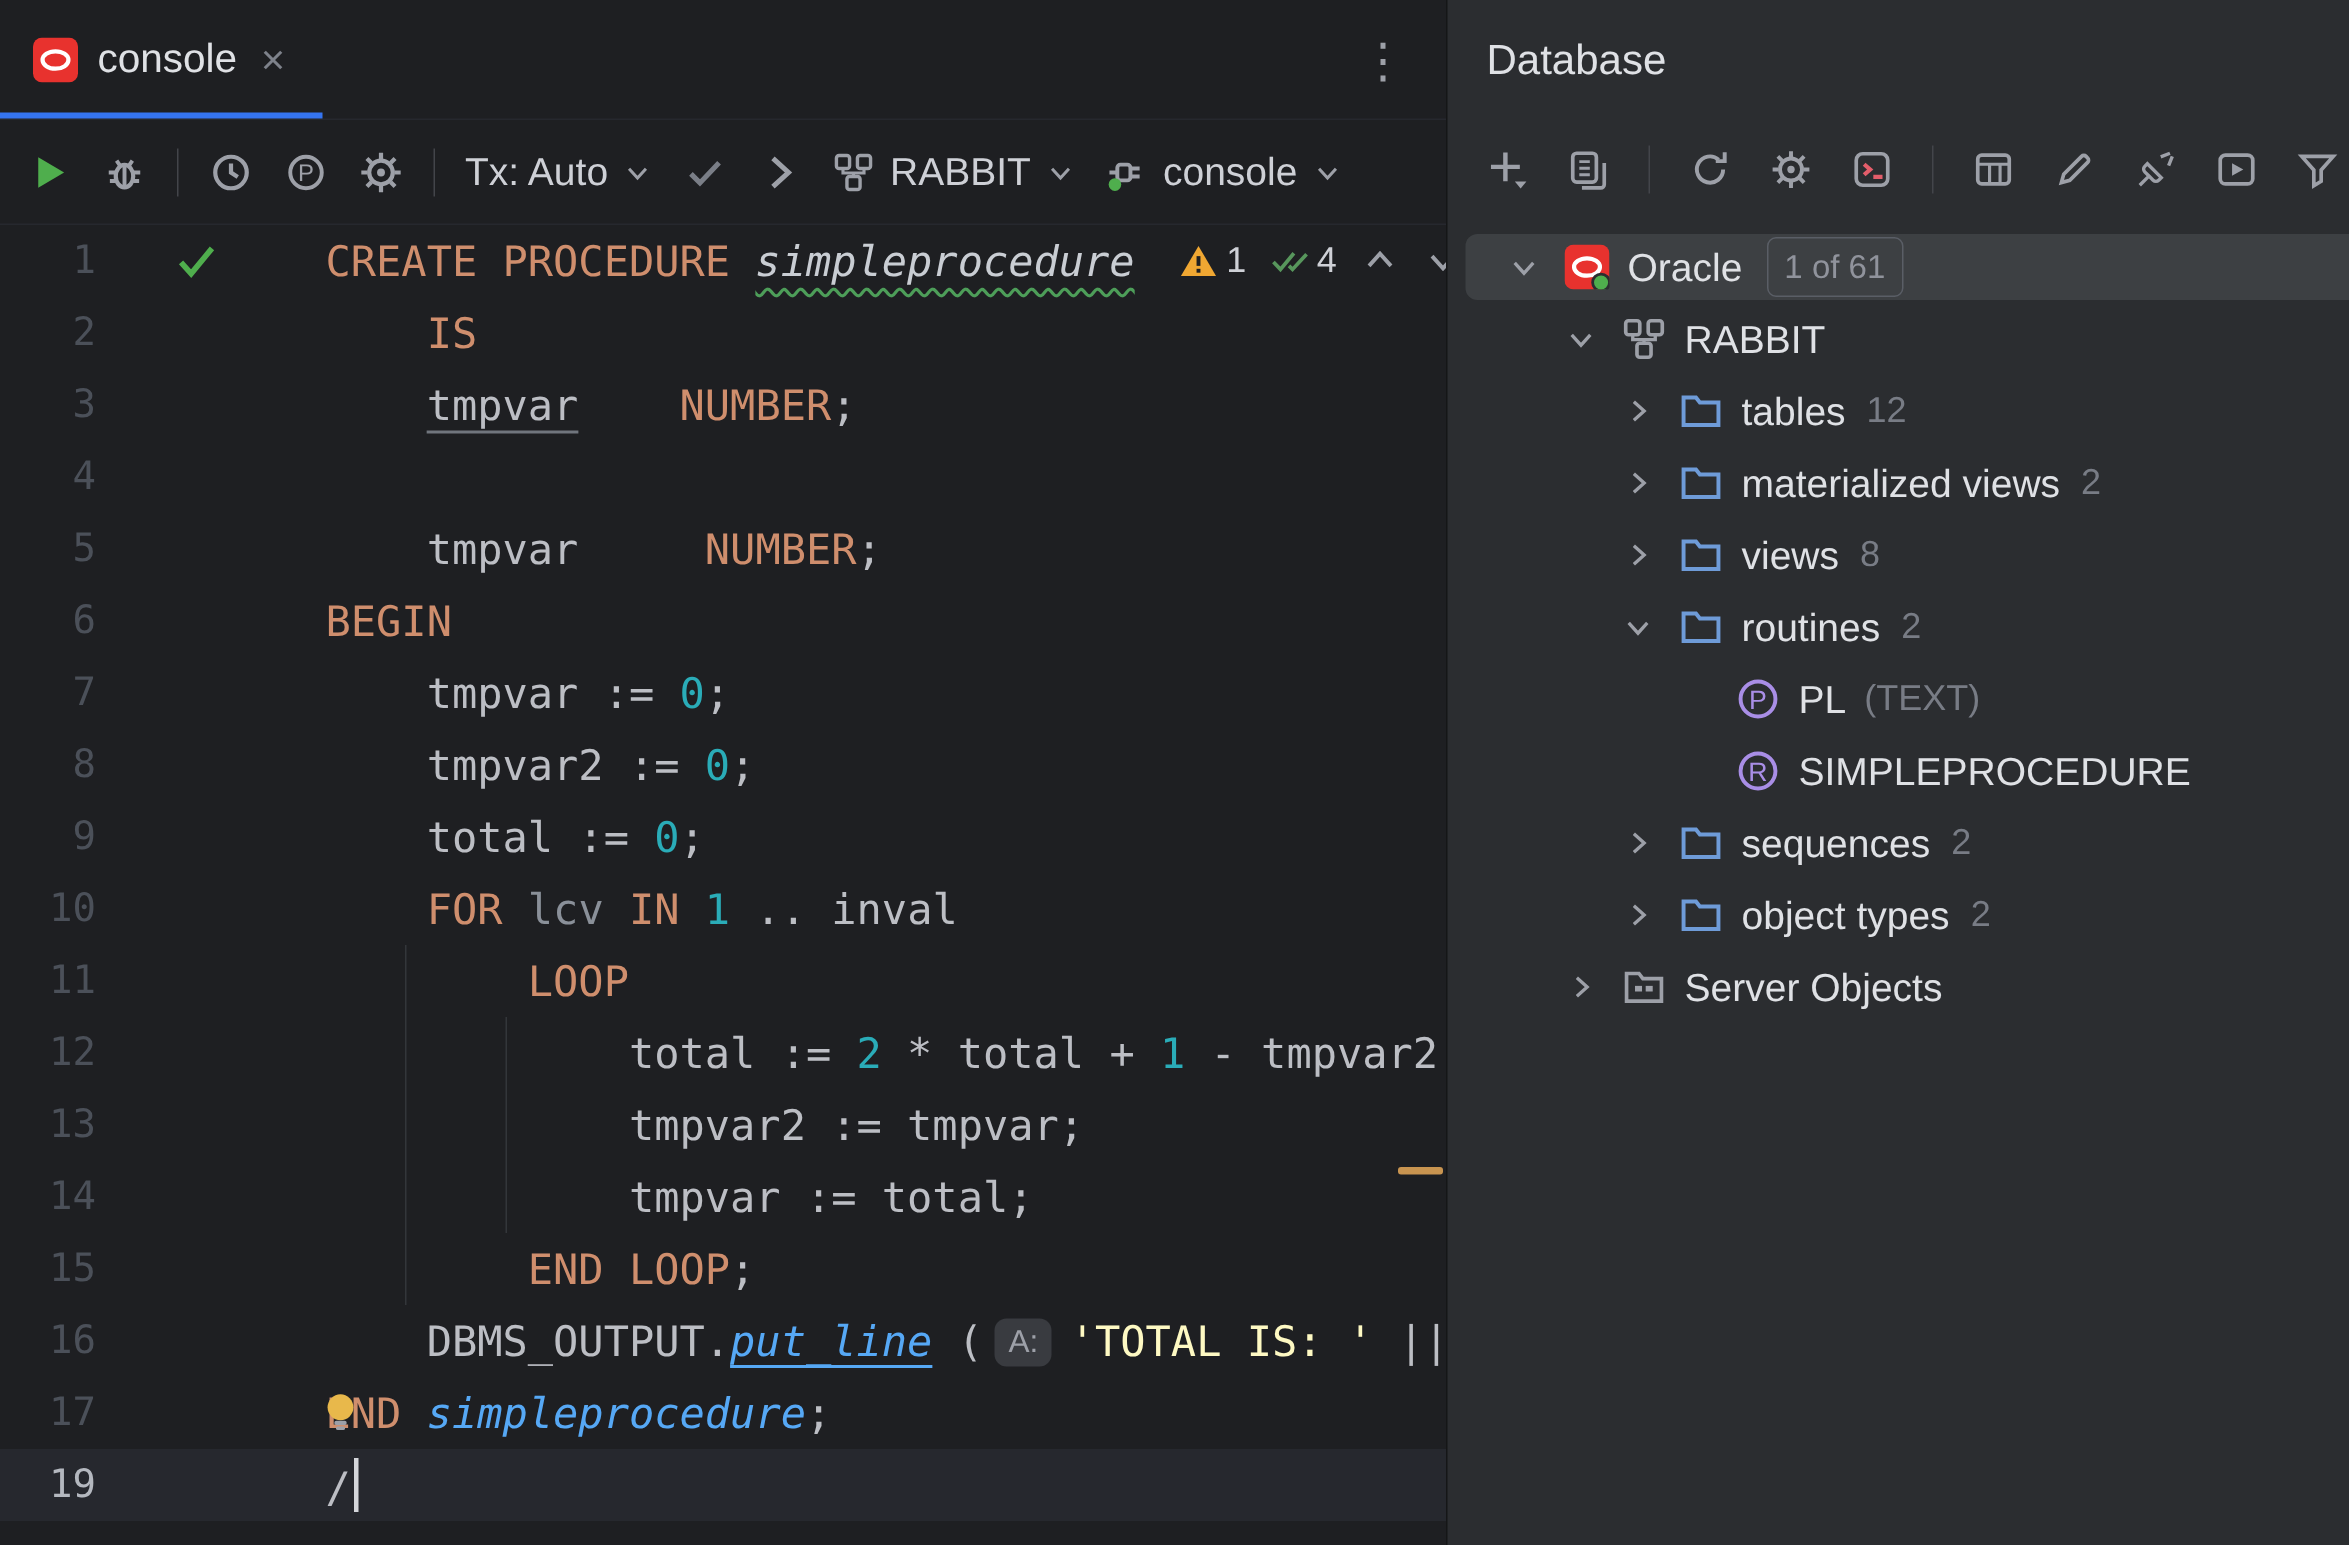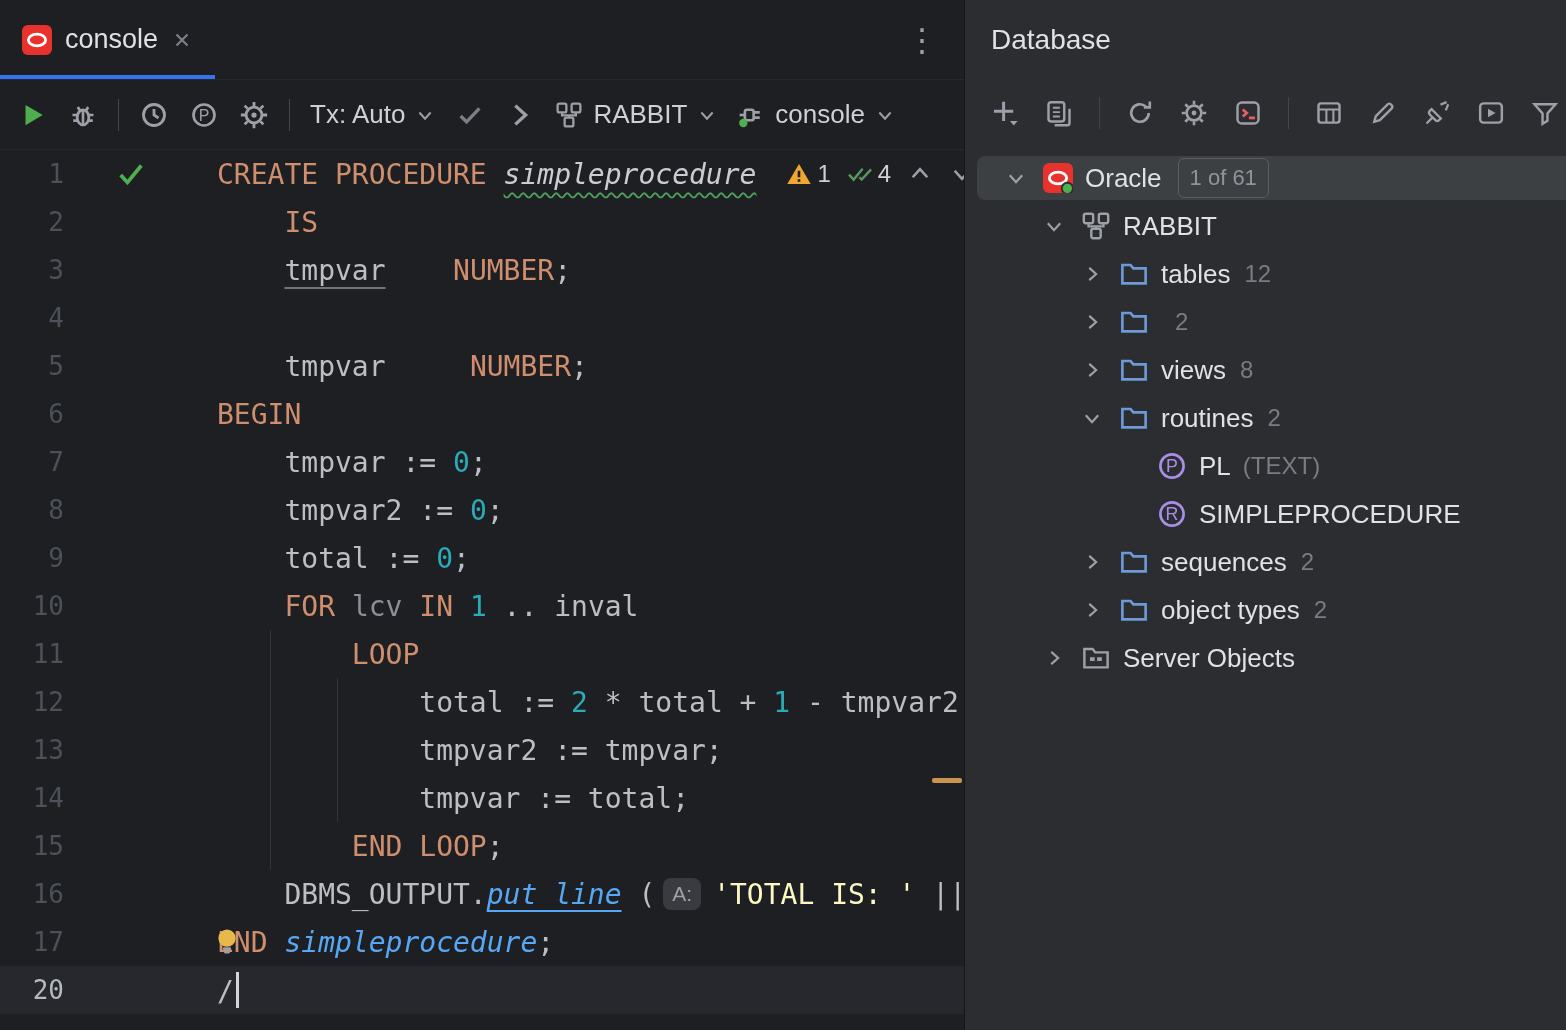--- a/index.html
+++ b/index.html
@@ -309,21 +309,21 @@
           <span class="ln">16</span>
           <span class="gslot"></span>
           <span class="code"><span class="s-p">    DBMS_OUTPUT.</span><span class="s-fn">put_line</span><span class="s-p"> (</span><span class="s-hint">A:</span><span class="s-str">'TOTAL IS: '</span><span class="s-p"> || t</span></span>
         </div>
         <div class="line">
           <span class="ln">17</span>
           <span class="gslot"></span>
           <span class="code"><span class="s-kw">END </span><span class="s-fni">simpleprocedure</span><span class="s-p">;</span></span>
         </div>
         <div class="line current">
-          <span class="ln">20</span>
+          <span class="ln">19</span>
           <span class="gslot"></span>
           <span class="code"><span class="s-p">/</span><span class="cursor"></span></span>
         </div>
       </div>
     <div class="bulb" id="bulb">
         <svg viewBox="0 0 16 16">
           <circle cx="8" cy="6.5" r="4.6" fill="#e8b84b"></circle>
           <rect x="5.8" y="11.3" width="4.4" height="1.5" rx="0.7" fill="#9da0a8"></rect>
           <rect x="6.4" y="13.3" width="3.2" height="1.3" rx="0.6" fill="#9da0a8"></rect>
         </svg>
@@ -451,20 +451,21 @@
         <span class="chevslot">
           <svg viewBox="0 0 16 16">
             <path d="M6 3.5 11 8l-5 4.5" fill="none" stroke="#9da0a8" stroke-width="1.6"></path>
           </svg>
         </span>
         <span class="ticon icon">
           <svg viewBox="0 0 16 16">
             <path d="M1.8 3.2h4.4l1.4 1.8h6.6v8H1.8z" fill="none" stroke="#6e9bd8" stroke-width="1.4"></path>
           </svg>
         </span>
+        <span class="tlabel">materialized views</span>
         <span class="tcount">2</span>
       </div>
       <div class="trow" style="padding-left: 116px;">
         <span class="chevslot">
           <svg viewBox="0 0 16 16">
             <path d="M6 3.5 11 8l-5 4.5" fill="none" stroke="#9da0a8" stroke-width="1.6"></path>
           </svg>
         </span>
         <span class="ticon icon">
           <svg viewBox="0 0 16 16">

